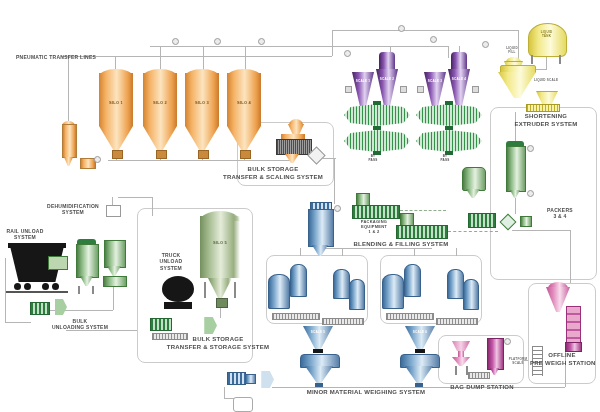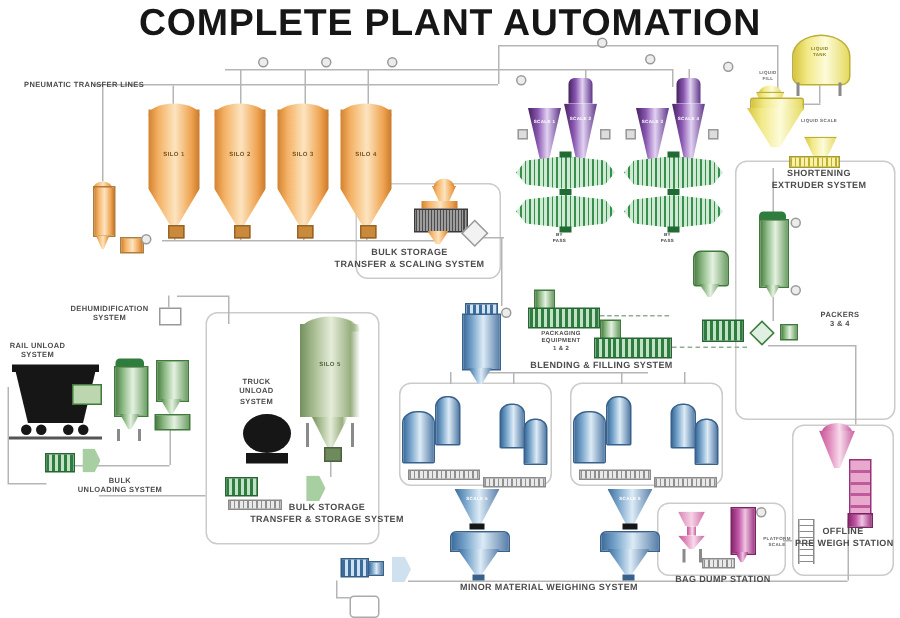--- a/index.html
+++ b/index.html
@@ -44,21 +44,20 @@
   .wht{color:#fff}
   .ladder{background:repeating-linear-gradient(180deg,#8a8a8a 0 1px,#ffffff 1px 4px);
           border-left:1px solid #8a8a8a;border-right:1px solid #8a8a8a}
   .legs{background:#8a8a8a}
 </style>
 </head>
 <body>
 
 <div class="canvas">
 
-  <div class="e title">COMPLETE PLANT AUTOMATION</div>
 
   <div class="e obox" style="left:137px;top:208px;width:114px;height:153px"></div>
   <div class="e obox" style="left:237px;top:122px;width:95px;height:62px"></div>
   <div class="e obox" style="left:266px;top:255px;width:100px;height:67px"></div>
   <div class="e obox" style="left:380px;top:255px;width:100px;height:67px"></div>
   <div class="e obox" style="left:438px;top:335px;width:84px;height:47px"></div>
   <div class="e obox" style="left:528px;top:283px;width:66px;height:99px"></div>
   <div class="e obox" style="left:490px;top:107px;width:105px;height:171px"></div>
 
   <div class="e ln" style="left:150px;top:46px;width:298px;height:1px"></div>

